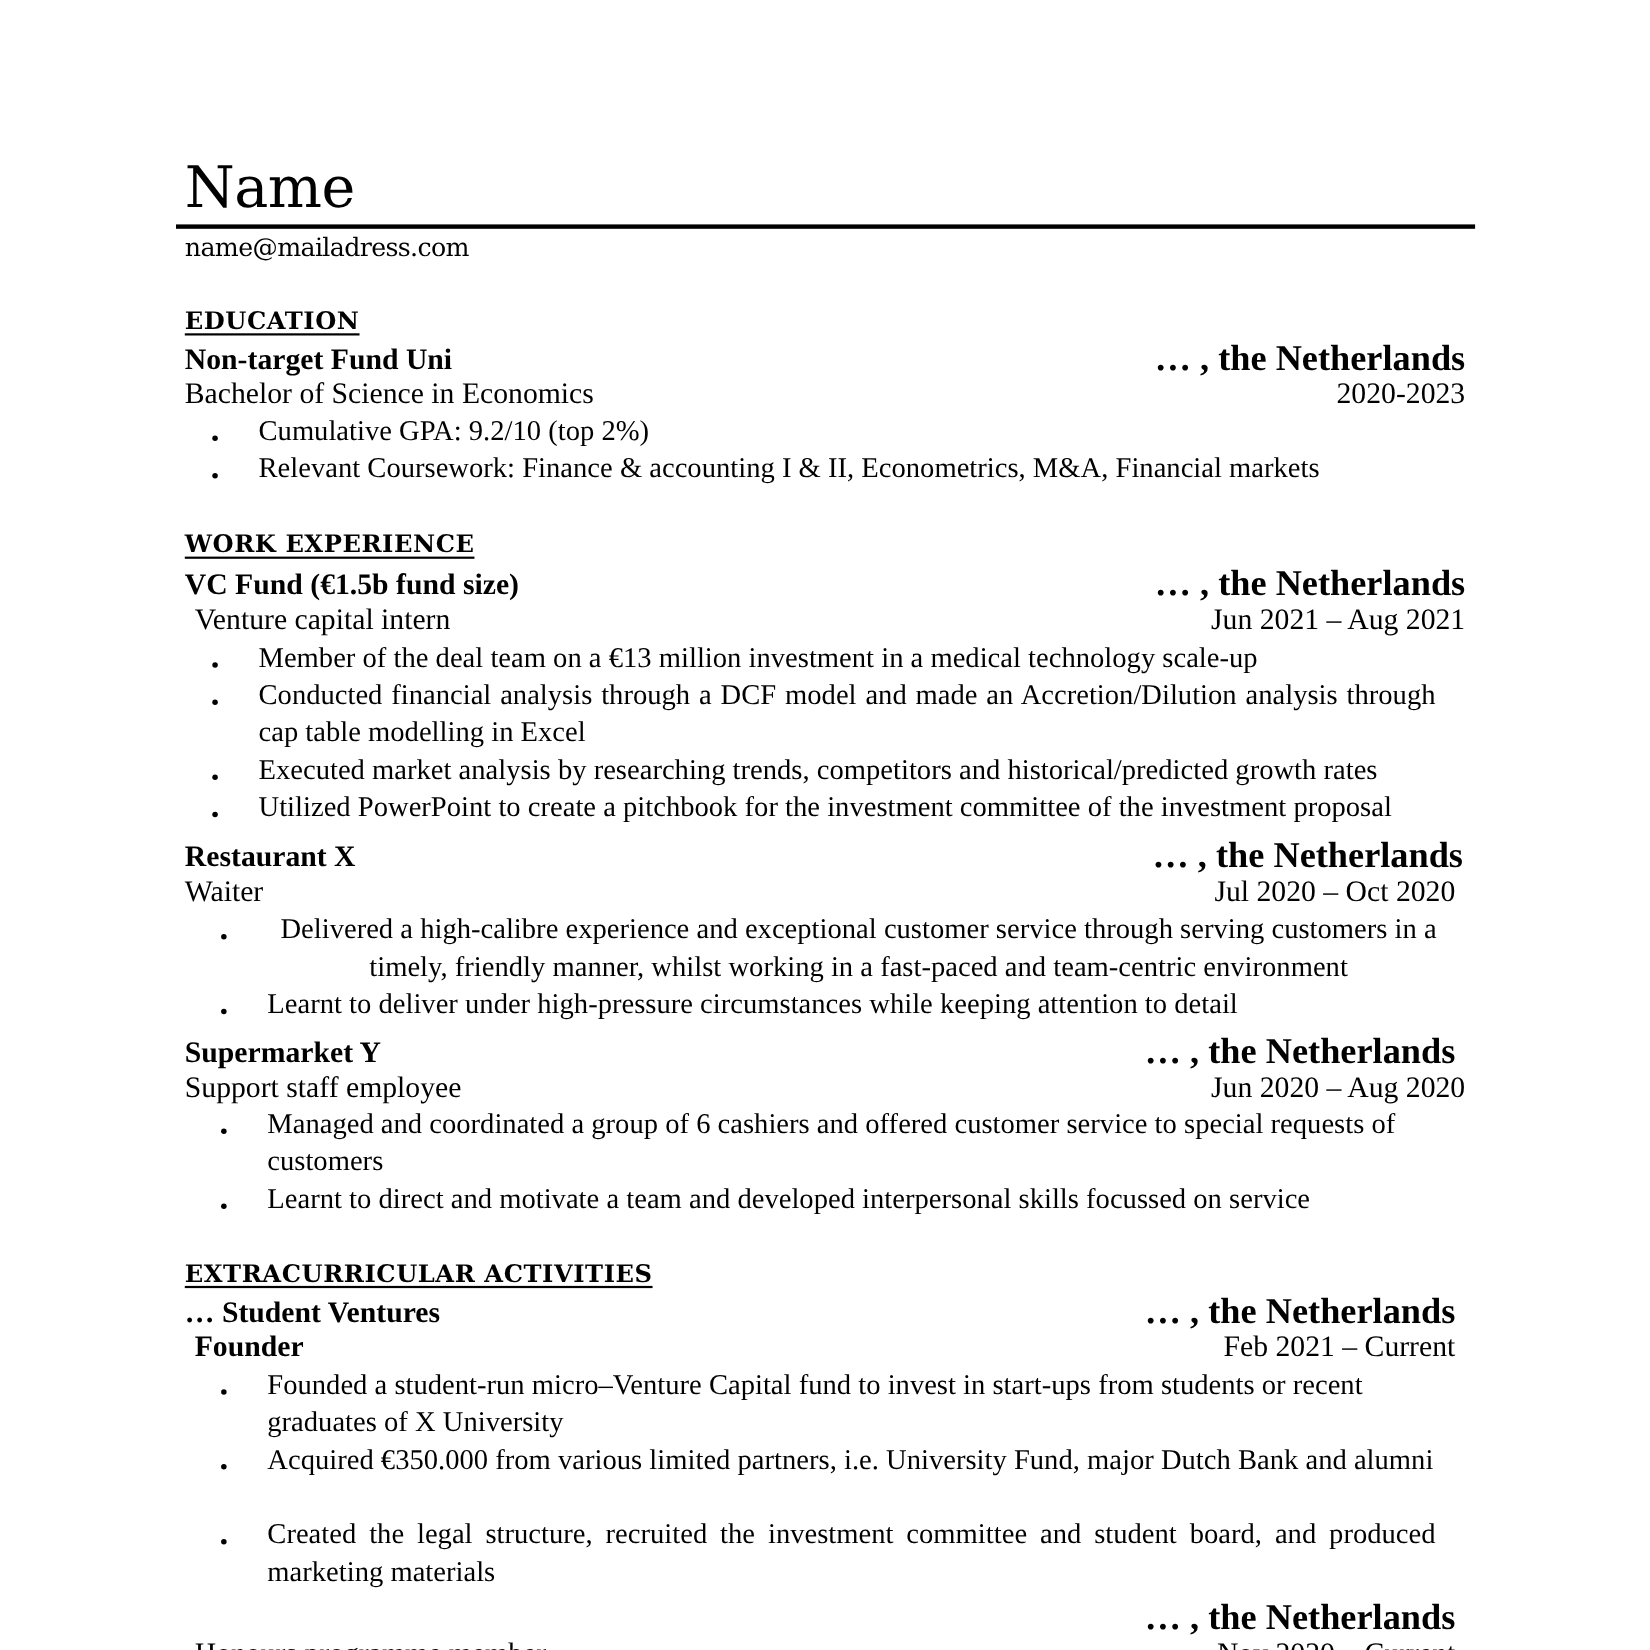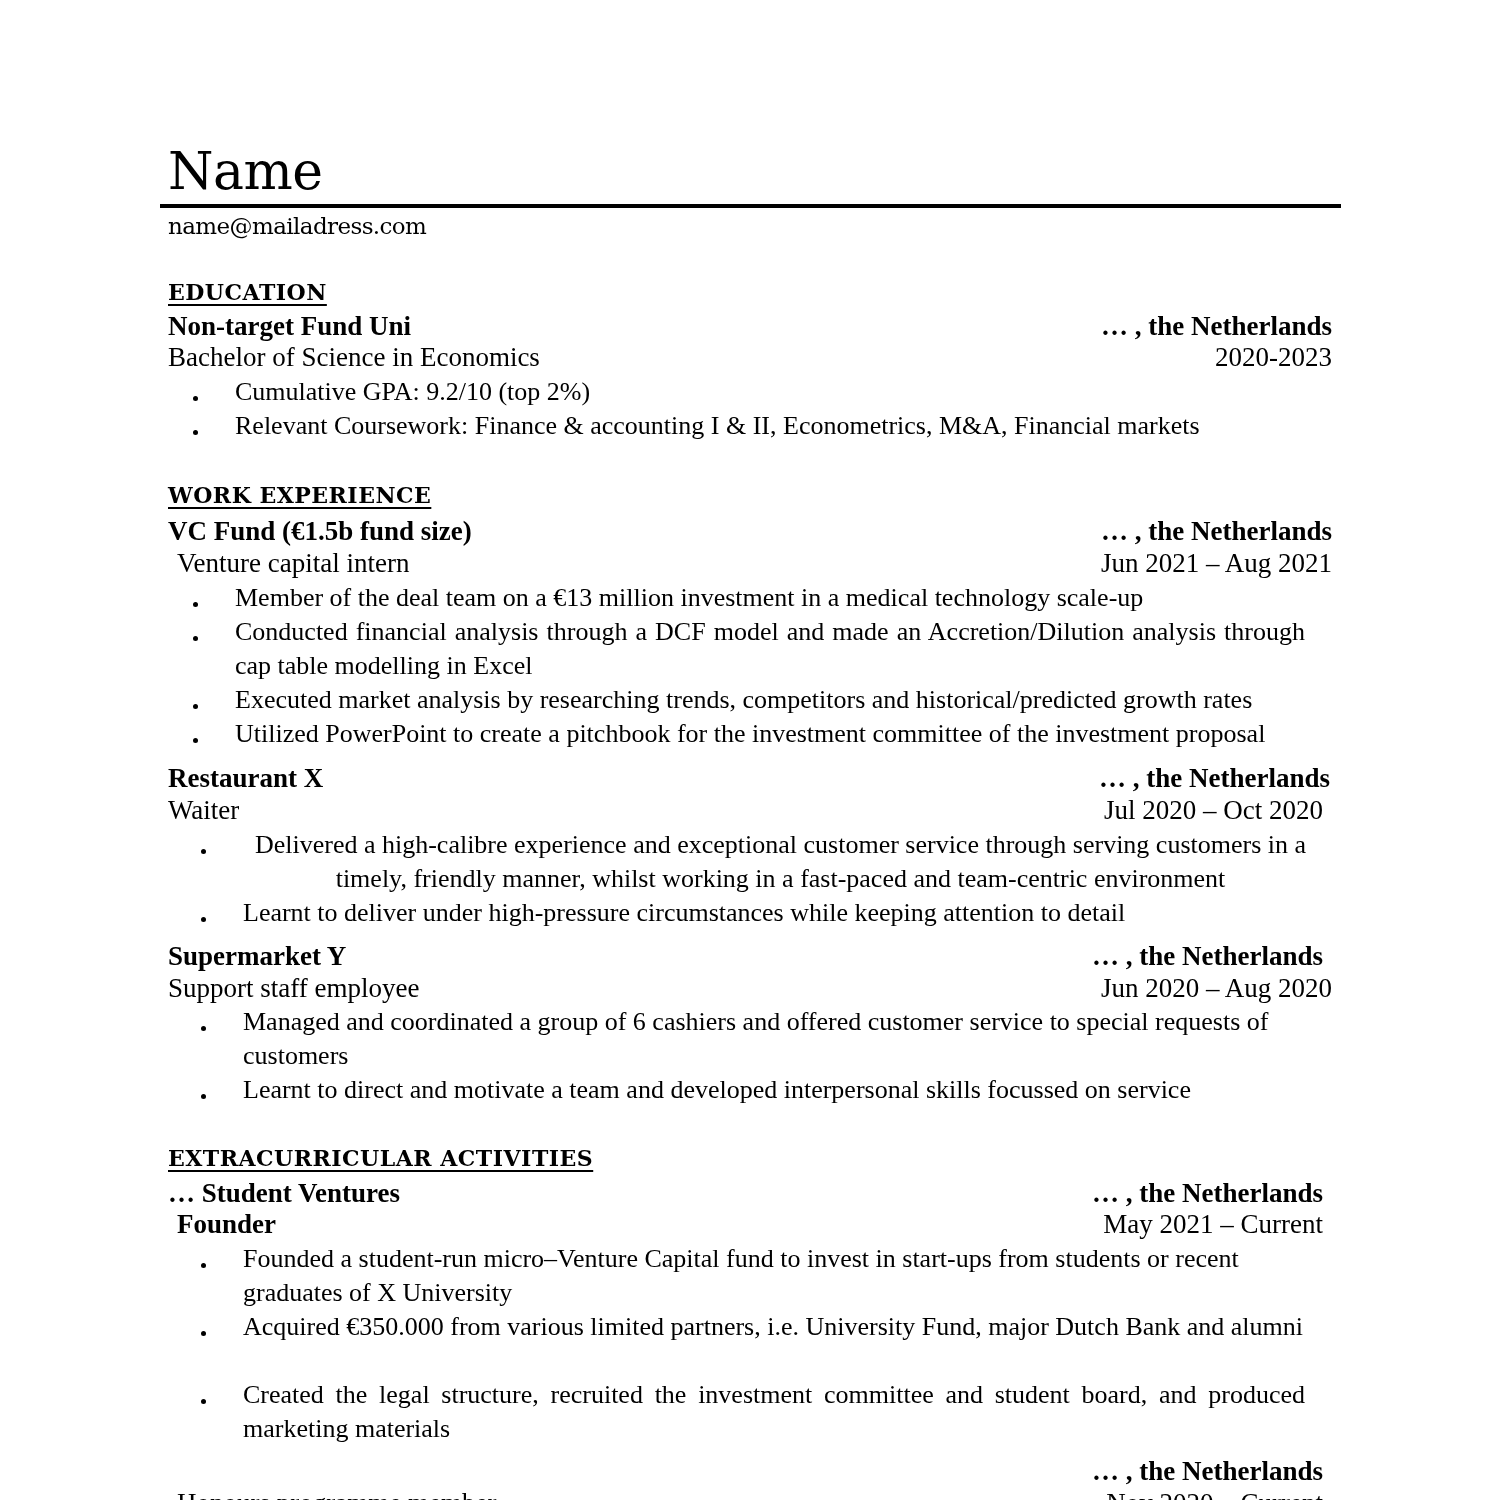--- a/index.html
+++ b/index.html
@@ -51,21 +51,21 @@
   }
   .org {
     font-family: "Liberation Serif", serif;
     font-weight: bold;
     font-size: 27px;
     line-height: 32px;
   }
   .loc {
     font-family: "Liberation Serif", serif;
     font-weight: bold;
-    font-size: 27px;
+    font-size: 33px;
     line-height: 32px;
     text-align: right;
   }
   .role {
     font-family: "Liberation Serif", serif;
     font-size: 27px;
     line-height: 32px;
     font-style: normal;
   }
   .dates {
@@ -144,21 +144,21 @@
   <span class="bullet-dot" style="left:201px; top:1026px;"></span>
   <div class="bullet-text" style="left:243px; top:1005px; width:1075px;">Managed and coordinated a group of 6 cashiers and offered customer service to special requests of customers</div>
   <span class="bullet-dot" style="left:201px; top:1094px;"></span>
   <div class="bullet-text" style="left:243px; top:1073px; width:1090px;">Learnt to direct and motivate a team and developed interpersonal skills focussed on service</div>
 
   <div class="abs section-title" style="left:168px; top:1144px;">EXTRACURRICULAR ACTIVITIES</div>
 
   <div class="abs org" style="left:168px; top:1177px;">… Student Ventures</div>
   <div class="abs loc" style="right:177px; top:1177px;">… , the Netherlands</div>
   <div class="abs role" style="left:177px; top:1208px;font-weight:bold;">Founder</div>
-  <div class="abs dates" style="right:177px; top:1208px;">May 2021 – Current</div>
+  <div class="abs dates" style="right:177px; top:1208px;">Feb 2021 – Current</div>
 
   <span class="bullet-dot" style="left:201px; top:1263px;"></span>
   <div class="bullet-text" style="left:243px; top:1242px; width:1065px;">Founded a student-run micro–Venture Capital fund to invest in start-ups from students or recent graduates of X University</div>
   <span class="bullet-dot" style="left:201px; top:1331px;"></span>
   <div class="bullet-text justify" style="left:243px; top:1310px; width:1062px;">Acquired €350.000 from various limited partners, i.e. University Fund, major Dutch Bank and alumni</div>
   <span class="bullet-dot" style="left:201px; top:1399px;"></span>
   <div class="bullet-text justify" style="left:243px; top:1378px; width:1062px;">Created the legal structure, recruited the investment committee and student board, and produced marketing materials</div>
 
   <div class="abs org" style="left:177px; top:1537px;margin-top:31px;">University X</div>
   <div class="abs loc" style="right:177px; top:1455px;">… , the Netherlands</div>

